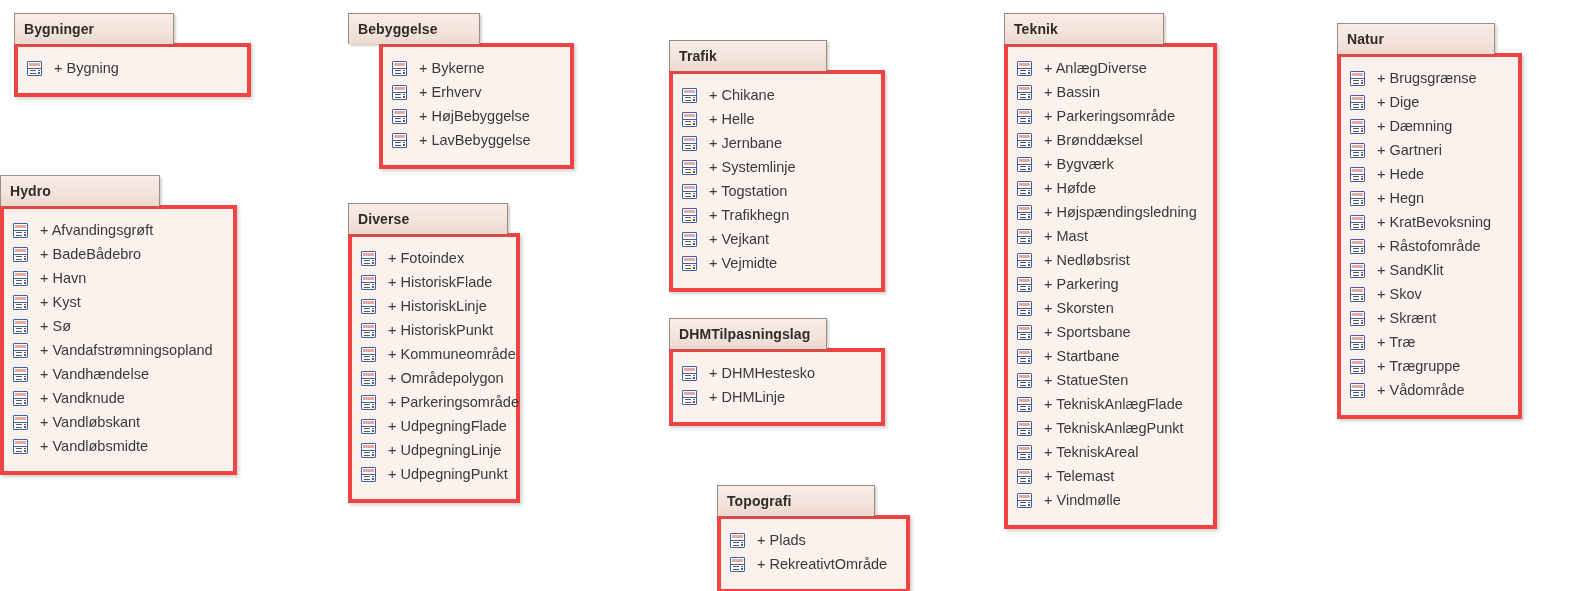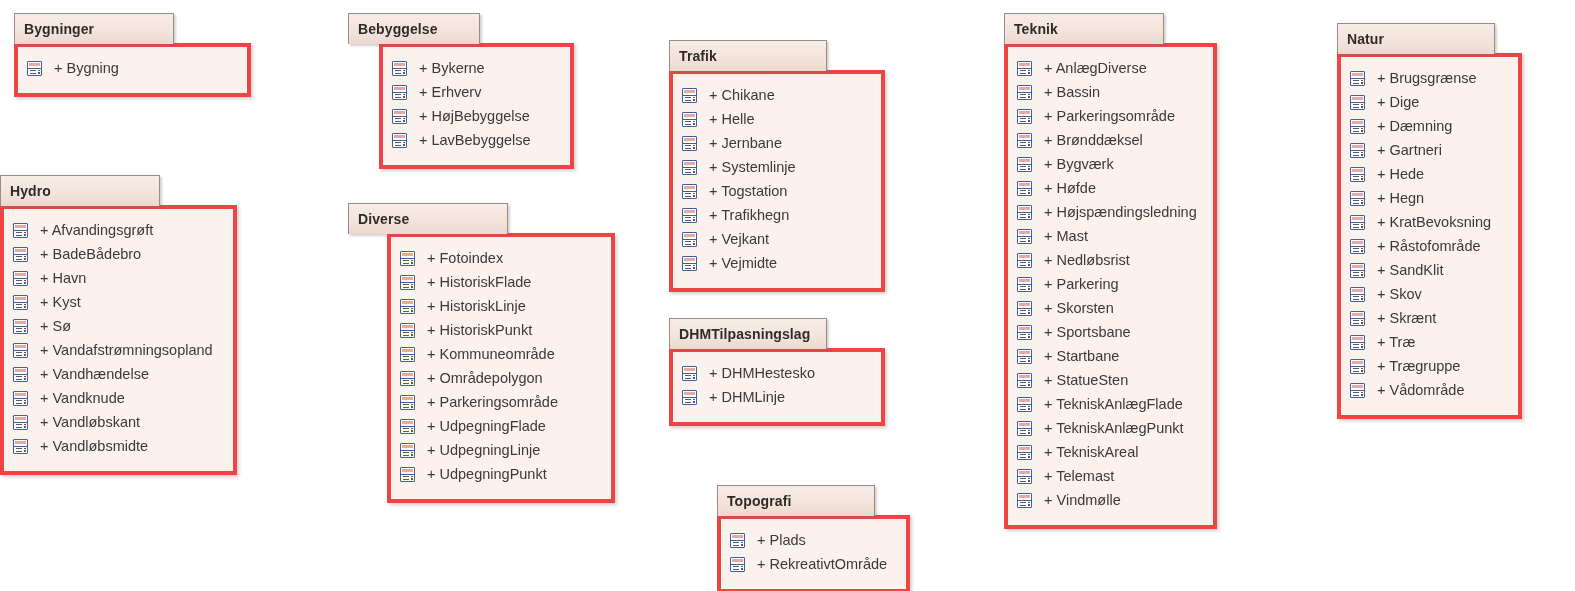--- a/index.html
+++ b/index.html
@@ -314,21 +314,21 @@
             <span class="ci-d2"></span>
           </span>
           <span class="member-label">+ LavBebyggelse</span>
         </div>
       </div>
     </div>
     <div class="uml-package" style="left: 348px; top: 203px;">
       <div class="pkg-tab" style="width: 160px;">
         <span class="pkg-tab-label">Diverse</span>
       </div>
-      <div class="pkg-body" style="width: 228px; margin-left: 39px;">
+      <div class="pkg-body" style="width: 172px;">
         <div class="pkg-member">
           <span class="class-icon">
             <span class="ci-band"></span>
             <span class="ci-sep"></span>
             <span class="ci-l1"></span>
             <span class="ci-l2"></span>
             <span class="ci-d1"></span>
             <span class="ci-d2"></span>
           </span>
           <span class="member-label">+ Fotoindex</span>

